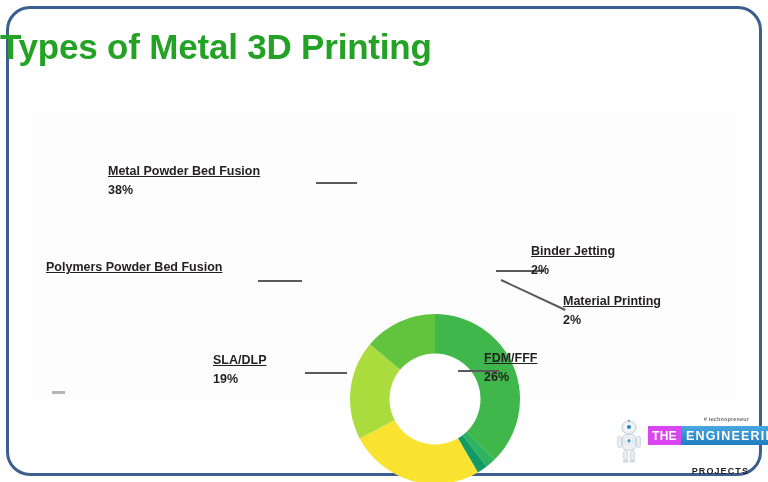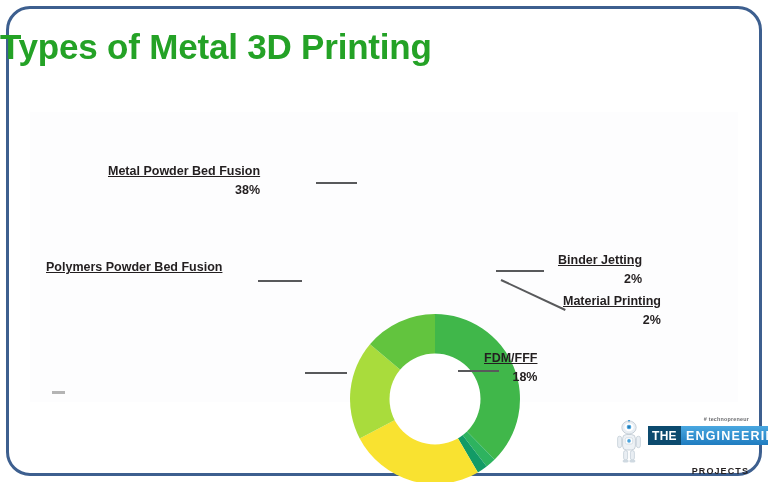--- a/index.html
+++ b/index.html
@@ -71,21 +71,21 @@
     position: absolute;
     color: #231f20;
     font-family: "Liberation Sans", sans-serif;
     font-weight: bold;
     font-size: 12.5px;
     line-height: 16px;
     white-space: nowrap;
   }
   .lbl .pct {
     display: block;
-    text-align: right;
+    text-align: left;
     font-weight: bold;
     font-size: 12.5px;
     margin-top: 3px;
   }
   .lbl .nm { display: block; text-decoration: underline; }
 
   
   .leader {
     position: absolute;
     background: #58595b;
@@ -112,21 +112,21 @@
   }
   #logo .bar {
     position: absolute;
     left: 34px;
     top: 10px;
     height: 19px;
     display: flex;
     align-items: stretch;
   }
   #logo .the {
-    background: #0c4a6e;
+    background: #d946ef;
     color: #ffffff;
     font-size: 12px;
     font-weight: bold;
     padding: 0 4px;
     display: flex;
     align-items: center;
     letter-spacing: 0.3px;
   }
   #logo .eng {
     background: #2b8fd0;
@@ -199,27 +199,31 @@
 
   <div class="lbl" style="left:108px; top:163px; text-align:center;">
     <span class="nm">Metal Powder Bed Fusion</span>
     <span class="pct">38%</span>
   </div>
 
   <div class="lbl" style="left:46px; top:259px; text-align:center;">
     <span class="nm">Polymers Powder Bed Fusion</span>
   </div>
 
+  <div class="lbl" style="left:213px; top:352px; text-align:center;">
+    <span class="nm">SLA/DLP</span>
+    <span class="pct">19%</span>
+  </div>
 
   <div class="lbl" style="left:484px; top:350px; text-align:center;">
     <span class="nm">FDM/FFF</span>
-    <span class="pct">18%</span>
-  </div>
-
-  <div class="lbl" style="left:531px; top:252px; text-align:center;margin-left:27px;">
+    <span class="pct">26%</span>
+  </div>
+
+  <div class="lbl" style="left:531px; top:243px; text-align:center;">
     <span class="nm">Binder Jetting</span>
     <span class="pct">2%</span>
   </div>
 
   <div class="lbl" style="left:563px; top:293px; text-align:center;">
     <span class="nm">Material Printing</span>
     <span class="pct">2%</span>
   </div>
 
   <div id="artifact"></div>

